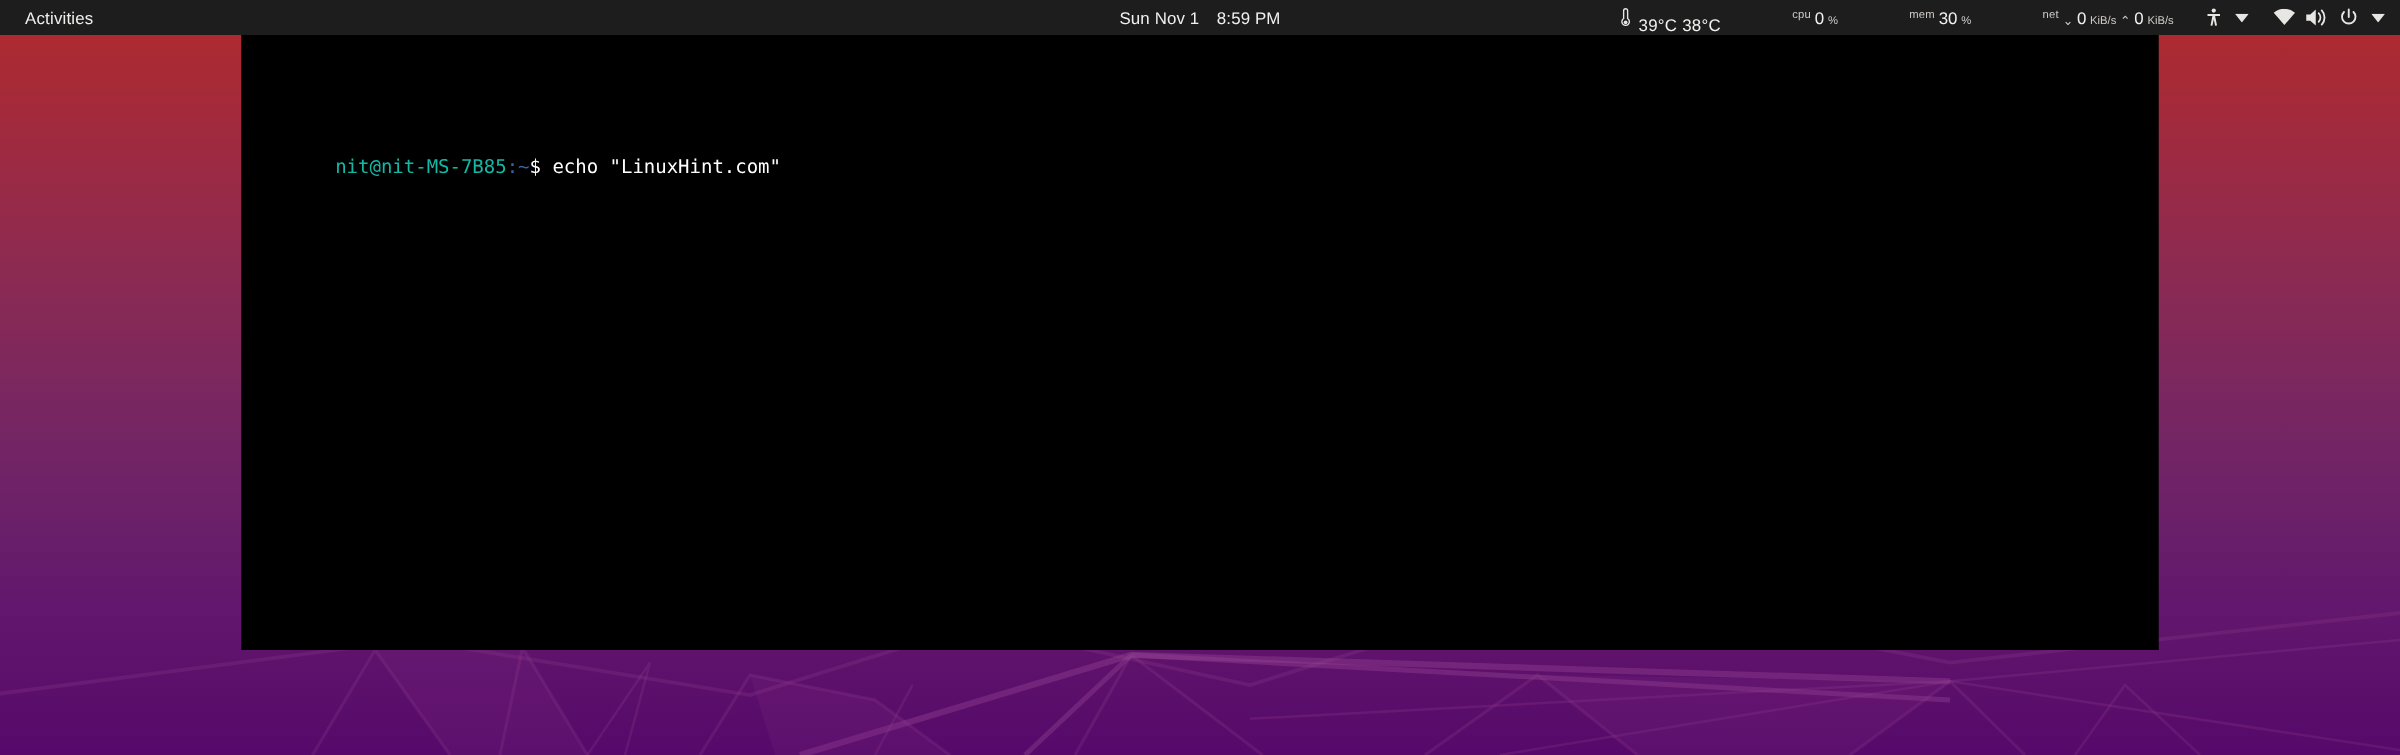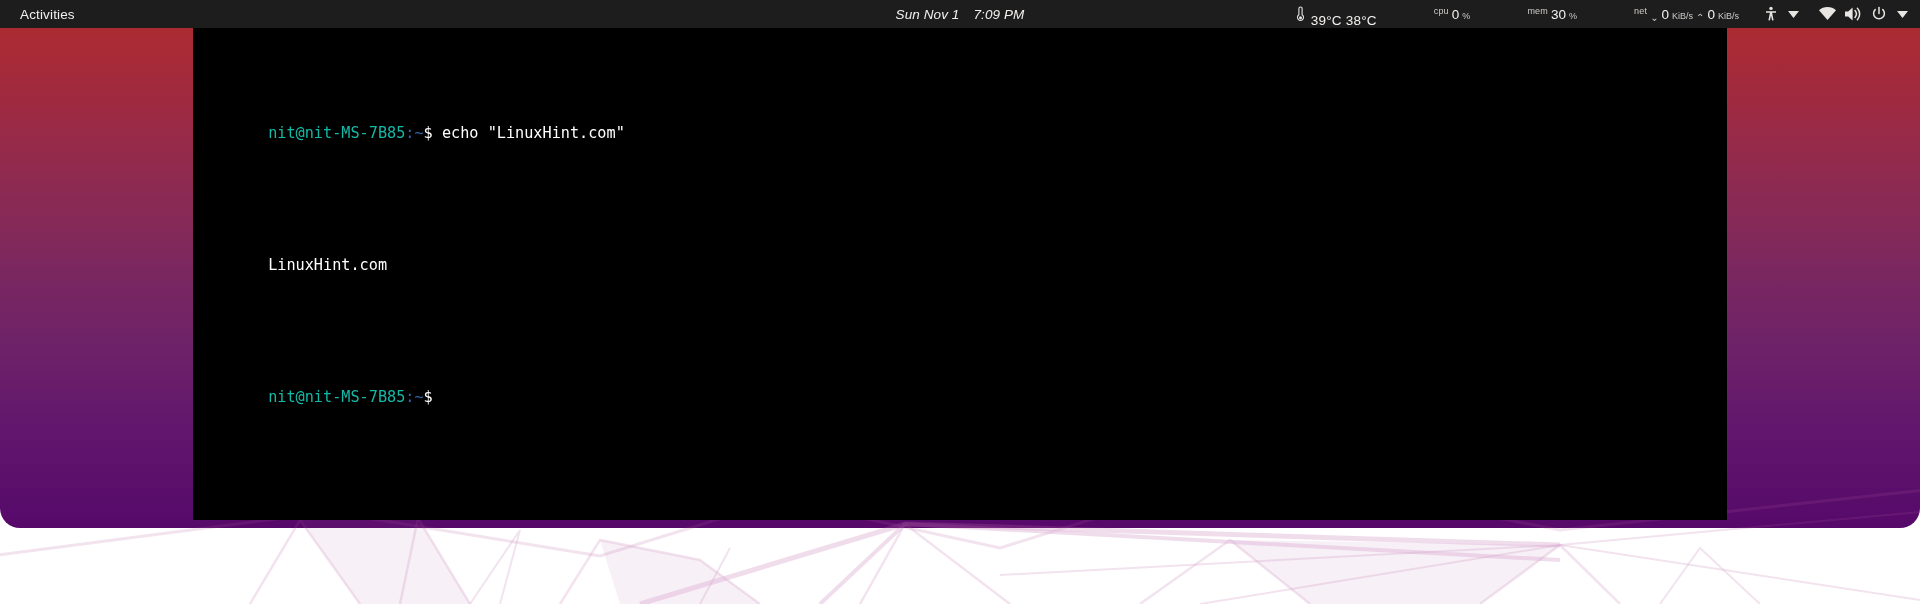--- a/index.html
+++ b/index.html
@@ -4,49 +4,48 @@
 <title>Ubuntu Desktop — Terminal</title>
 <style>
   * { margin:0; padding:0; box-sizing:border-box; }
   html, body {
     width:1920px; height:604px; overflow:hidden;
     font-family:"Liberation Sans", sans-serif;
   }
 
   
   #desktop {
-    position:relative; width:1920px; height:528px;
+    position:relative; width:1920px; height:604px;
     background:
       linear-gradient(180deg,
         #b02b2c 0%,
         #a62a38 12%,
         #9a2a46 24%,
         #8a2a54 38%,
         #7a2760 52%,
         #6d2268 66%,
         #63176d 80%,
         #5b0f6b 92%,
         #56096a 100%);
-    border-radius: 20px;
   }
   #wallpaper-pattern {
     position:absolute; left:0; top:0; width:1920px; height:604px;
     opacity:.55; pointer-events:none;
   }
 
   
   #top-panel {
     position:absolute; left:0; top:0; width:1920px; height:28px;
     background:#1d1d1d; color:#e6e4e1;
     display:flex; align-items:center; z-index:50;
     font-size:13.5px;
   }
   .panel-left  { position:absolute; left:12px; display:flex; align-items:center; gap:6px; }
   .panel-mid   { position:absolute; left:0; right:0; margin:0 auto; width:fit-content;
-                 display:flex; align-items:center; gap:13px;font-style:italic; }
+                 display:flex; align-items:center; gap:13px; }
   .panel-right { position:absolute; right:8px; display:flex; align-items:center; gap:0px; }
 
   .activities { padding:2px 8px; border-radius:4px; color:#f2f0ee; letter-spacing:.15px; }
   .clock-date, .clock-time { color:#f2f0ee; font-size:13.5px; letter-spacing:.1px; }
   .clock-wrap { display:flex; align-items:center; gap:14px; }
 
   
   .sysmon { display:flex; align-items:center; gap:3px;justify-content:flex-end; }
   .sysmon-group { display:flex; align-items:flex-end; gap:3px; padding:0 5px; }
   .sm-label {
@@ -117,21 +116,21 @@
 
   <div id="top-panel">
 
     <div class="panel-left">
       <div class="activities">Activities</div>
     </div>
 
     <div class="panel-mid">
       <div class="clock-wrap">
         <span class="clock-date">Sun Nov 1</span>
-        <span class="clock-time">7:09 PM</span>
+        <span class="clock-time">8:59 PM</span>
       </div>
     </div>
 
     <div class="panel-right">
 
       <div class="sysmon">
 
         <div class="sysmon-group">
           <span class="tray-icon" style="width:14px;">
             <svg width="9" height="16" viewBox="0 0 9 16">
@@ -208,24 +207,18 @@
     </div>
   </div>
 
   <div id="terminal-window">
     <div id="terminal-body">
 
       <div class="t-line">
         <span class="t-user">nit@nit-MS-7B85</span><span class="t-path">:~</span><span class="t-dollar">$</span><span class="t-cmd"> echo "LinuxHint.com"</span>
       </div>
 
-      <div class="t-line">
-        <span class="t-out">LinuxHint.com</span>
-      </div>
-
-      <div class="t-line">
-        <span class="t-user">nit@nit-MS-7B85</span><span class="t-path">:~</span><span class="t-dollar">$</span><span class="t-cmd"></span>
-      </div>
+
 
     </div>
   </div>
 
 </div>
 
 </body></html>

